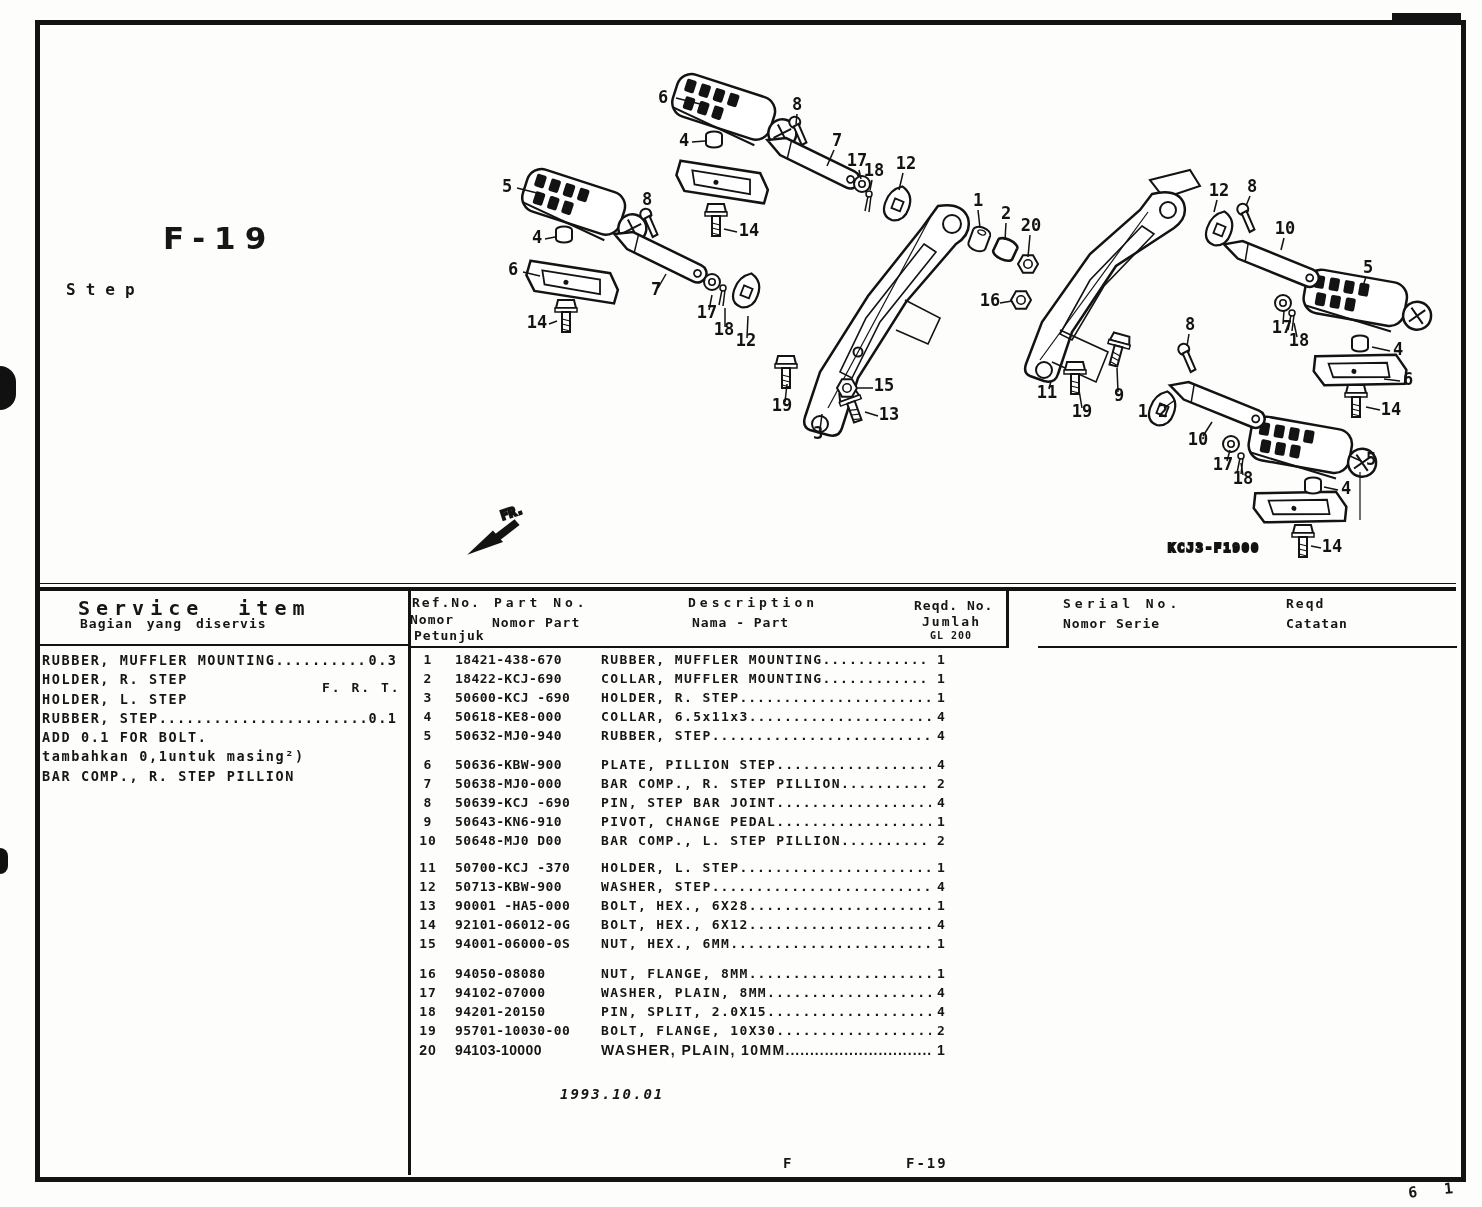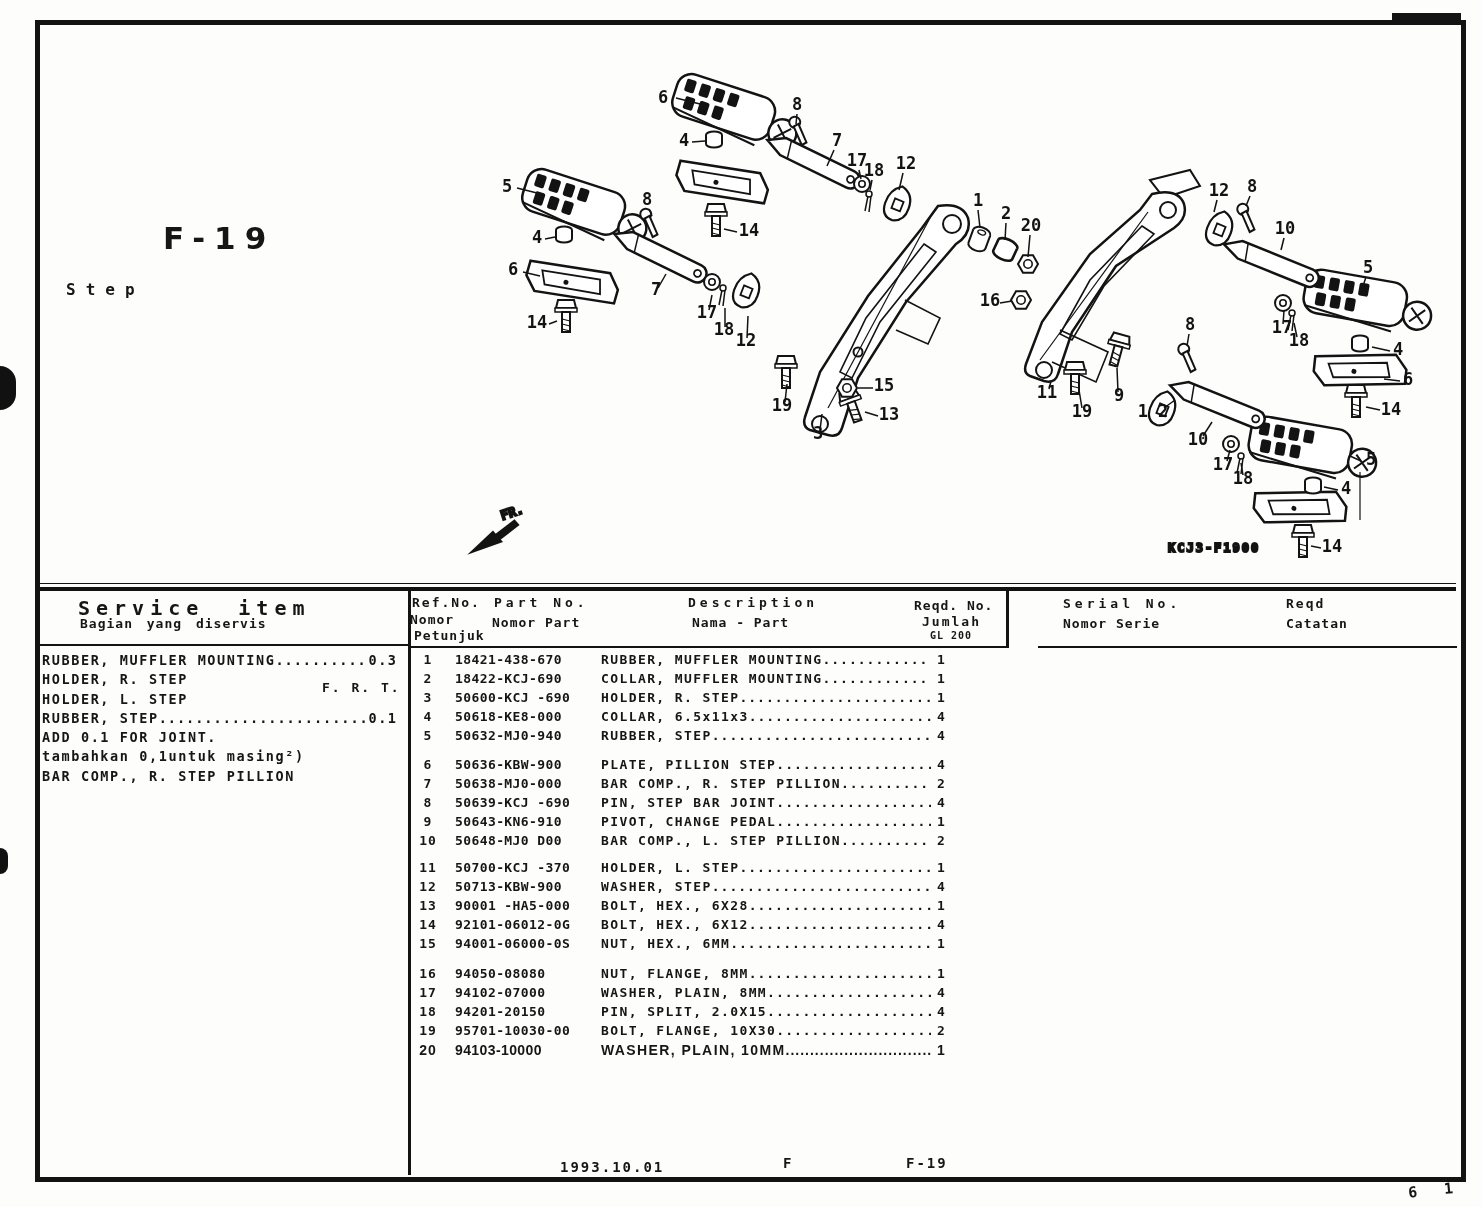--- a/index.html
+++ b/index.html
@@ -343,21 +343,21 @@
       </div>
       <div class="srow">
         <span class="lbl">HOLDER, L. STEP</span>
       </div>
       <div class="srow">
         <span class="lbl">RUBBER, STEP</span>
         <span class="dots"></span>
         <span class="frt">0.1</span>
       </div>
       <div class="srow">
-        <span class="lbl">ADD 0.1 FOR JOINT.</span>
+        <span class="lbl">ADD 0.1 FOR BOLT.</span>
       </div>
       <div class="srow">
         <span class="lbl">tambahkan 0,1untuk masing²)</span>
       </div>
       <div class="srow">
         <span class="lbl">BAR COMP., R. STEP PILLION</span>
       </div>
     </div>
 
   <div class="abs pgroup" style="top:652px;">
@@ -542,18 +542,18 @@
         <span class="c-ref">20</span>
         <span class="c-part">94103-10000</span>
         <span class="c-desc">
           <span class="t">WASHER, PLAIN, 10MM</span>
           <span class="dots"></span>
         </span>
         <span class="c-qty">1</span>
       </div>
     </div>
 
-  <div class="abs foot" style="left:560px;top:1159px;">1993.10.01</div>
+  <div class="abs foot" style="left:560px;top:1086px;font-style:italic;">1993.10.01</div>
   <div class="abs foot" style="left:783px;top:1155px;">F</div>
   <div class="abs foot" style="left:906px;top:1155px;">F-19</div>
   <div class="abs corner">6 1</div>
 
 </div>
 
 </body></html>

